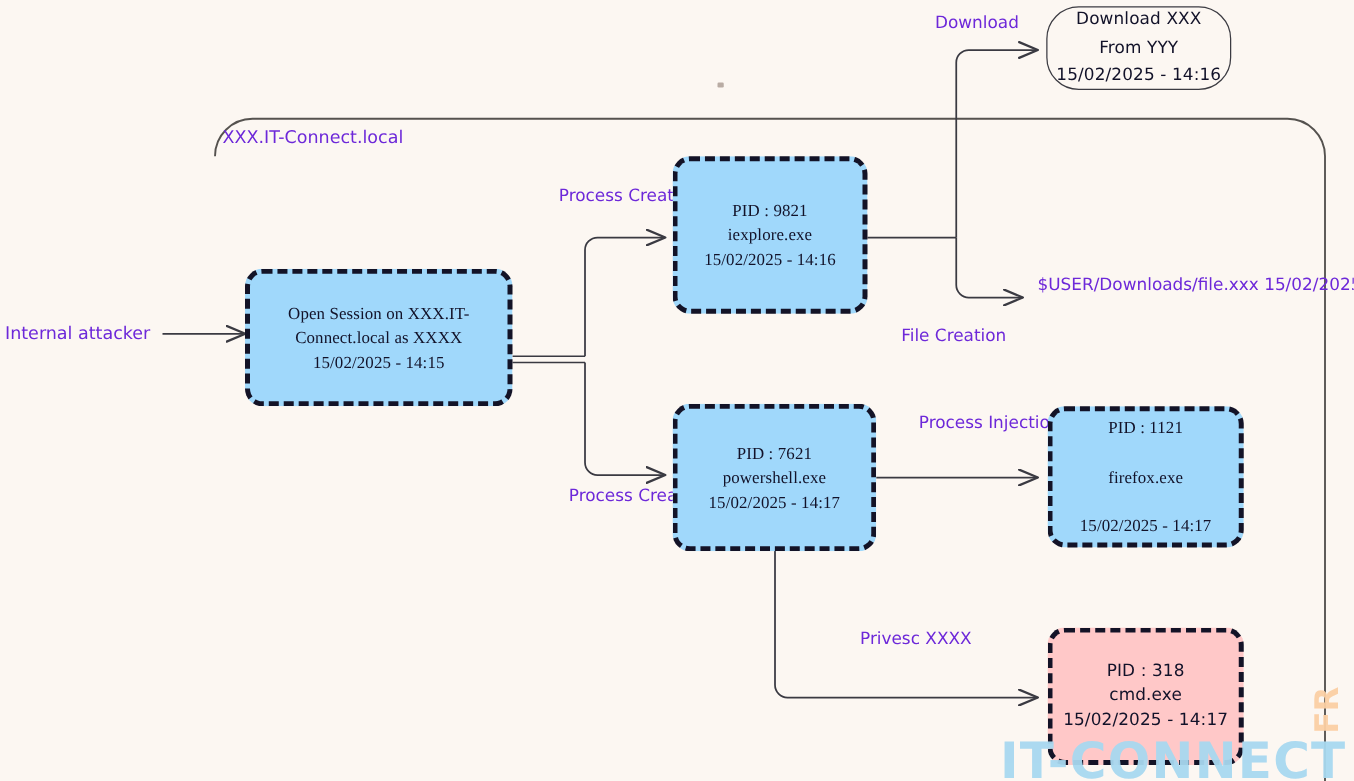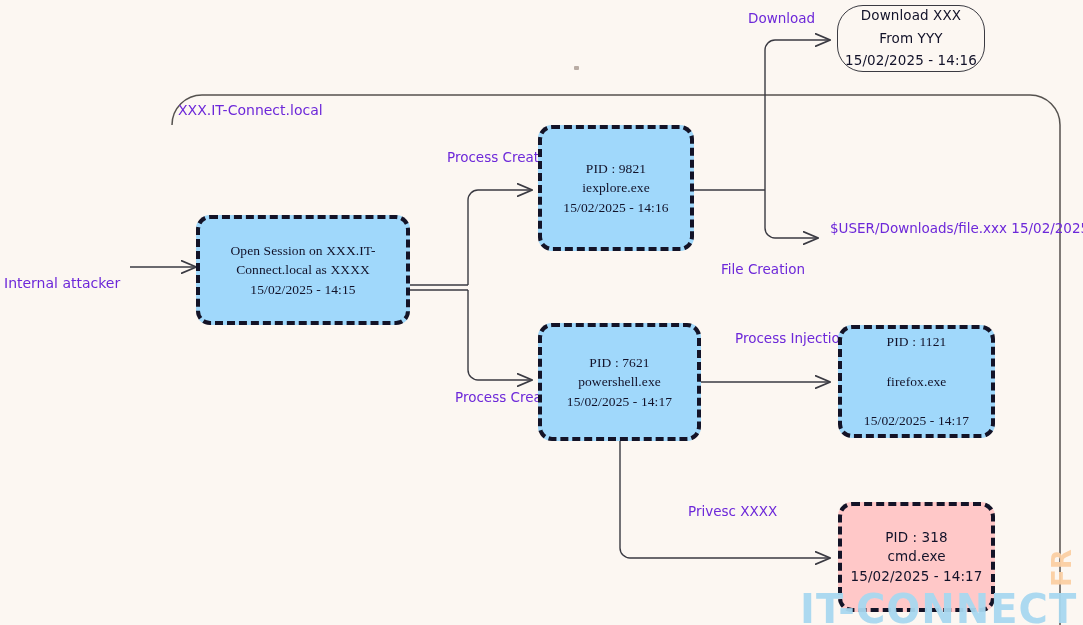--- a/index.html
+++ b/index.html
@@ -127,21 +127,21 @@
 
     <path d="M 765,190 L 765,228 A 10,10 0 0 0 775,238 L 818,238" fill="none" stroke="#3a3a42" stroke-width="1.4" marker-end="url(#ah)"></path>
 
     <path d="M 701,382 L 830,382" fill="none" stroke="#3a3a42" stroke-width="1.4" marker-end="url(#ah)"></path>
 
     <path d="M 620,440 L 620,548 A 10,10 0 0 0 630,558 L 830,558" fill="none" stroke="#3a3a42" stroke-width="1.4" marker-end="url(#ah)"></path>
   </svg>
 
   <div class="txt" style="left:178px; top:57px; font-size:14px;margin-top:44px;">XXX.IT-Connect.local</div>
 
-  <div class="txt" style="left:4px; top:258px; font-size:14px;margin-top:16px;">Internal attacker</div>
+  <div class="txt" style="left:4px; top:258px; font-size:14px;">Internal attacker</div>
 
   <div class="speck"></div>
 
   <div class="txt center" style="left:447px; top:148px; font-size:13.5px;">
     <span class="ln">Process</span>
     <span class="ln">Creation</span>
   </div>
 
   <div class="txt center" style="left:455px; top:388px; font-size:13.5px;">
     <span class="ln">Process</span>

